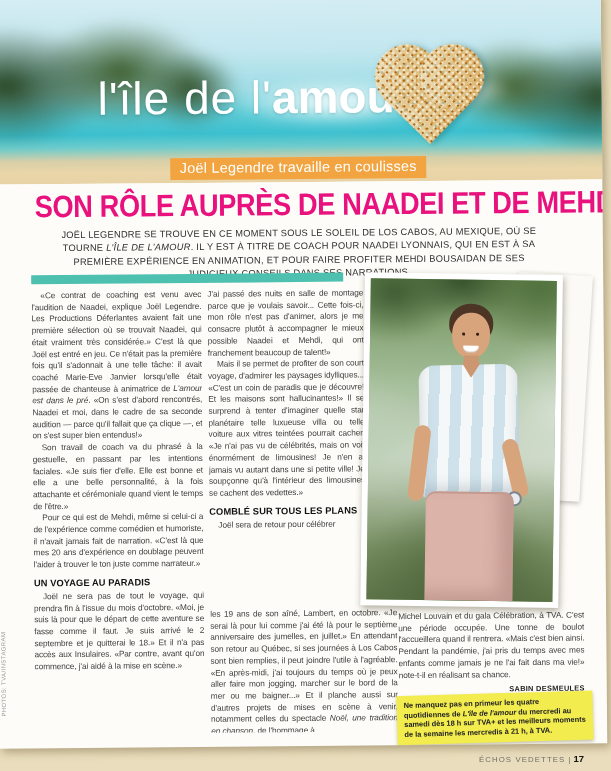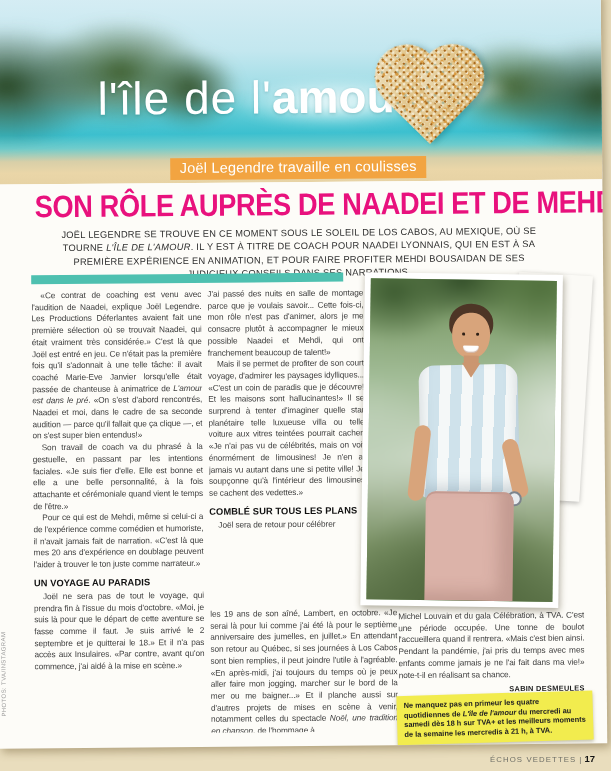--- a/index.html
+++ b/index.html
@@ -111,21 +111,21 @@
   .m-pants{left:58px;top:212px;width:88px;height:109px;background:#dcb3a9;border-radius:10px 10px 0 0;
     box-shadow:inset 0 2px 0 #c49a90, inset -14px -8px 16px rgba(120,80,70,.25);}
   
   .note{position:absolute;left:398px;top:701px;width:196px;box-sizing:border-box;
     background:#f2ec4e;padding:5px 7px 6px;transform:rotate(-1.2deg);
     font-size:7.4px;line-height:9.6px;font-weight:700;color:#222;
     box-shadow:0 2px 4px rgba(90,80,30,.35);}
   .vcredit{position:absolute;left:2px;top:580px;height:140px;
     writing-mode:vertical-rl;transform:rotate(180deg);
     font-size:6px;color:#999;letter-spacing:.4px;white-space:nowrap;}
-  .footer{position:absolute;left:0;top:748px;width:584px;text-align:right;padding-left:11px;}
+  .footer{position:absolute;left:0;top:748px;width:584px;text-align:right;}
   .footer .mag{font-size:7.8px;color:#6e6e66;letter-spacing:1.1px;}
   .footer .sep{font-size:8px;color:#6e6e66;margin:0 3px;}
   .footer .pn{font-size:9.5px;font-weight:700;color:#141414;}
   i{font-style:italic;}
 </style>
 </head>
 <body>
 
 <div class="page">
 

